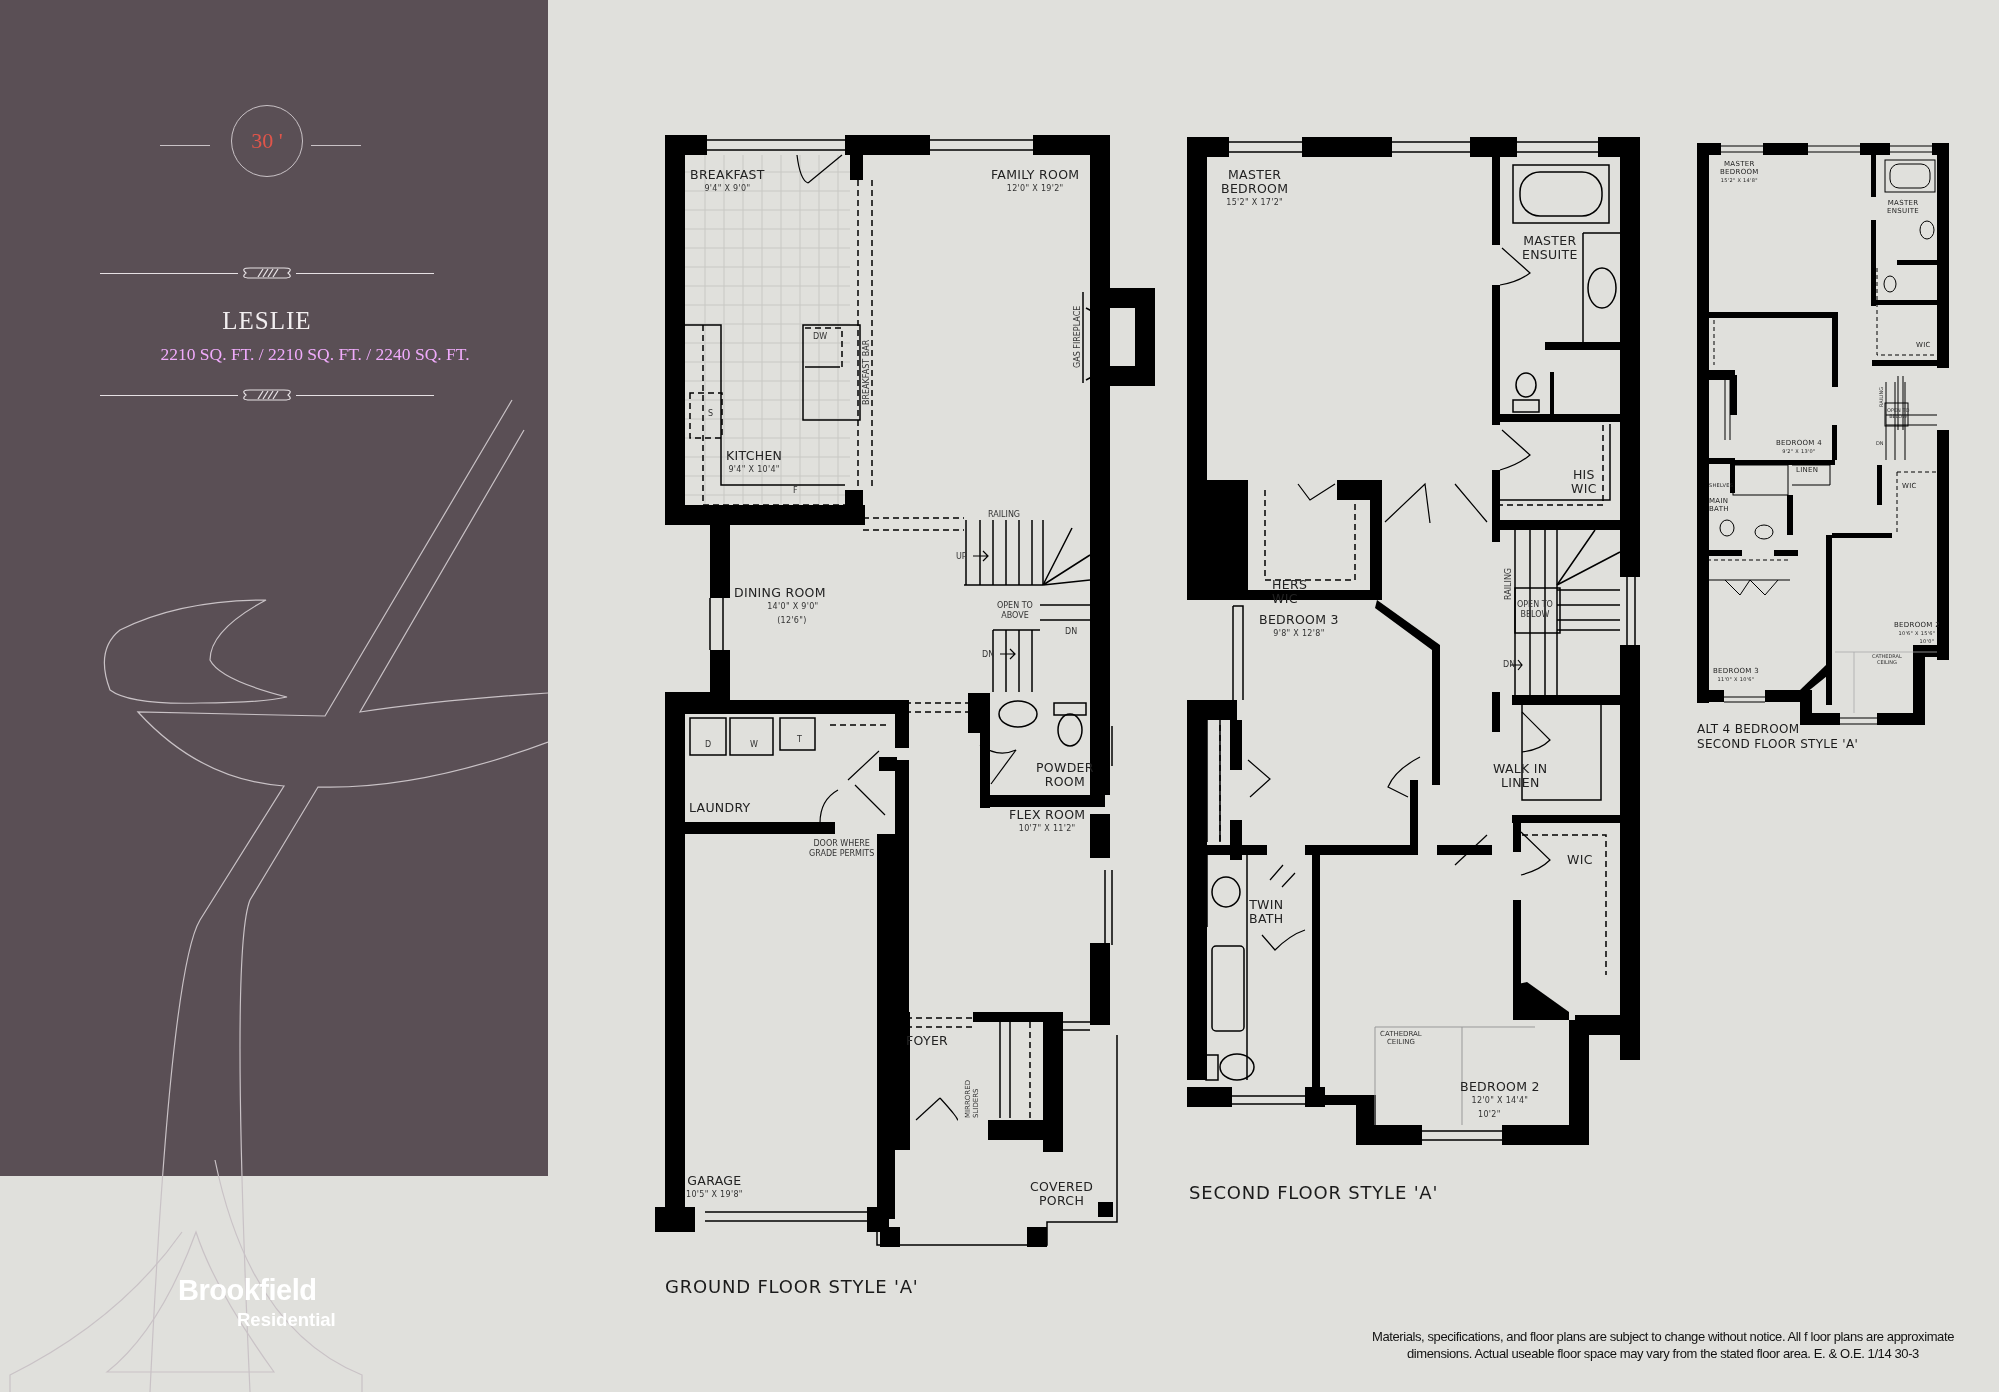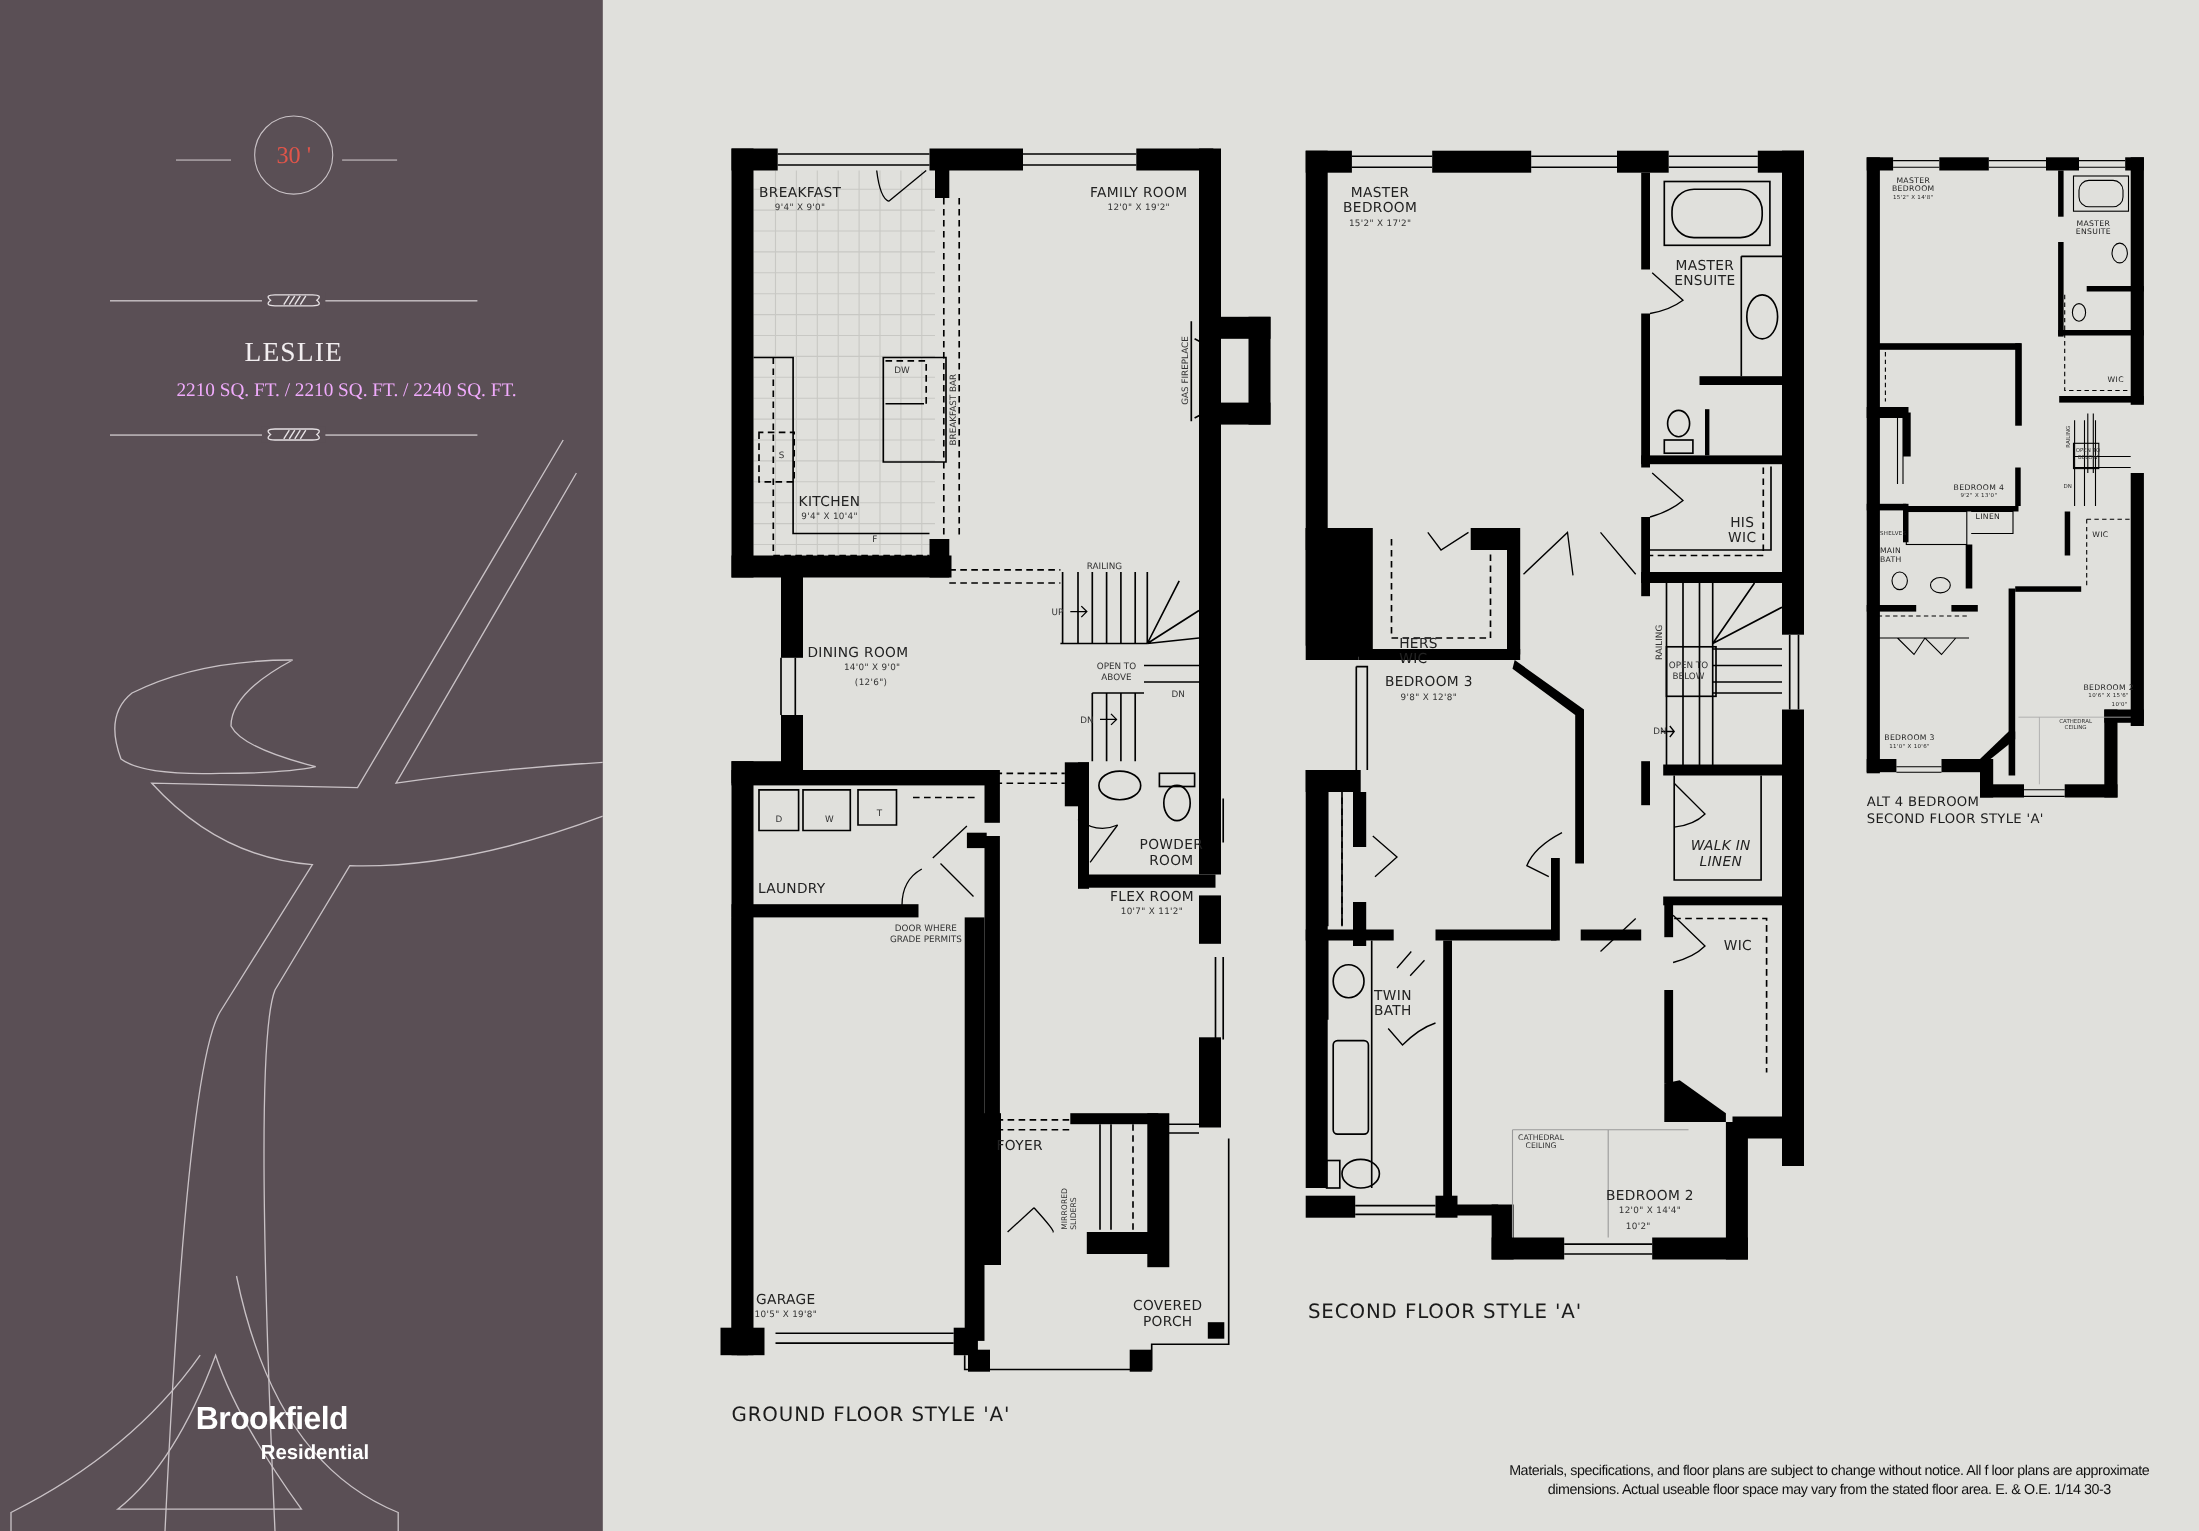--- a/index.html
+++ b/index.html
@@ -1,17 +1,17 @@
 <!DOCTYPE html>
 <html><head>
 <meta charset="utf-8">
 <style>
   html,body{margin:0;padding:0;}
   body{width:1999px;height:1392px;position:relative;overflow:hidden;background:#e0e0dc;font-family:"Liberation Sans",sans-serif;}
-  .panel{position:absolute;left:0;top:0;width:548px;height:1392px;background:#5a4f55;}
+  .panel{position:absolute;left:0;top:0;width:548px;height:1176px;background:#5a4f55;}
   .panel svg.mono{position:absolute;left:0;top:0;}
   .badge{position:absolute;left:231px;top:105px;width:70px;height:70px;border:1px solid #c9c2c6;border-radius:50%;display:flex;align-items:center;justify-content:center;color:#e0554a;font-family:"Liberation Serif",serif;font-size:22px;}
   .badge-line{position:absolute;top:145px;height:1px;width:50px;background:#c9c2c6;}
   .rule{position:absolute;left:100px;width:334px;height:1px;background:#e6e1e4;}
   .flourish{position:absolute;left:238px;width:58px;height:14px;}
   .model-name{position:absolute;left:0;width:534px;top:307px;text-align:center;color:#f2eef0;font-family:"Liberation Serif",serif;font-size:25px;letter-spacing:1px;}
   .sqft{position:absolute;left:0;width:534px;top:344px;text-align:center;color:#f0abfc;font-family:"Liberation Serif",serif;font-size:17.5px;padding-left:48px;}
   .logo1{position:absolute;left:178px;top:1274px;color:#fff;font-weight:bold;font-size:29px;letter-spacing:-0.5px;}
   .logo2{position:absolute;left:237px;top:1309px;color:#fff;font-weight:bold;font-size:18.5px;}
   .plan{position:absolute;}
@@ -370,21 +370,21 @@
     <div>WIC</div>
   </div>
   <div class="lbl" style="left:1272px;top:542px;text-align:left;margin-top:36px;">
     <div>HERS</div>
     <div>WIC</div>
   </div>
   <div class="lbl" style="left:1259px;top:613px;">
     <div>BEDROOM 3</div>
     <div class="dim" style="position:static;">9'8" X 12'8"</div>
   </div>
-  <div class="lbl" style="left:1537px;top:762px;font-style:italic;">
+  <div class="lbl" style="left:1493px;top:762px;">
     <div>WALK IN</div>
     <div>LINEN</div>
   </div>
   <div class="lbl" style="left:1249px;top:898px;text-align:right;">
     <div>TWIN</div>
     <div>BATH</div>
   </div>
   <div class="lbl" style="left:1567px;top:853px;">WIC</div>
   <div class="lbl" style="left:1460px;top:1080px;">
     <div>BEDROOM 2</div>

